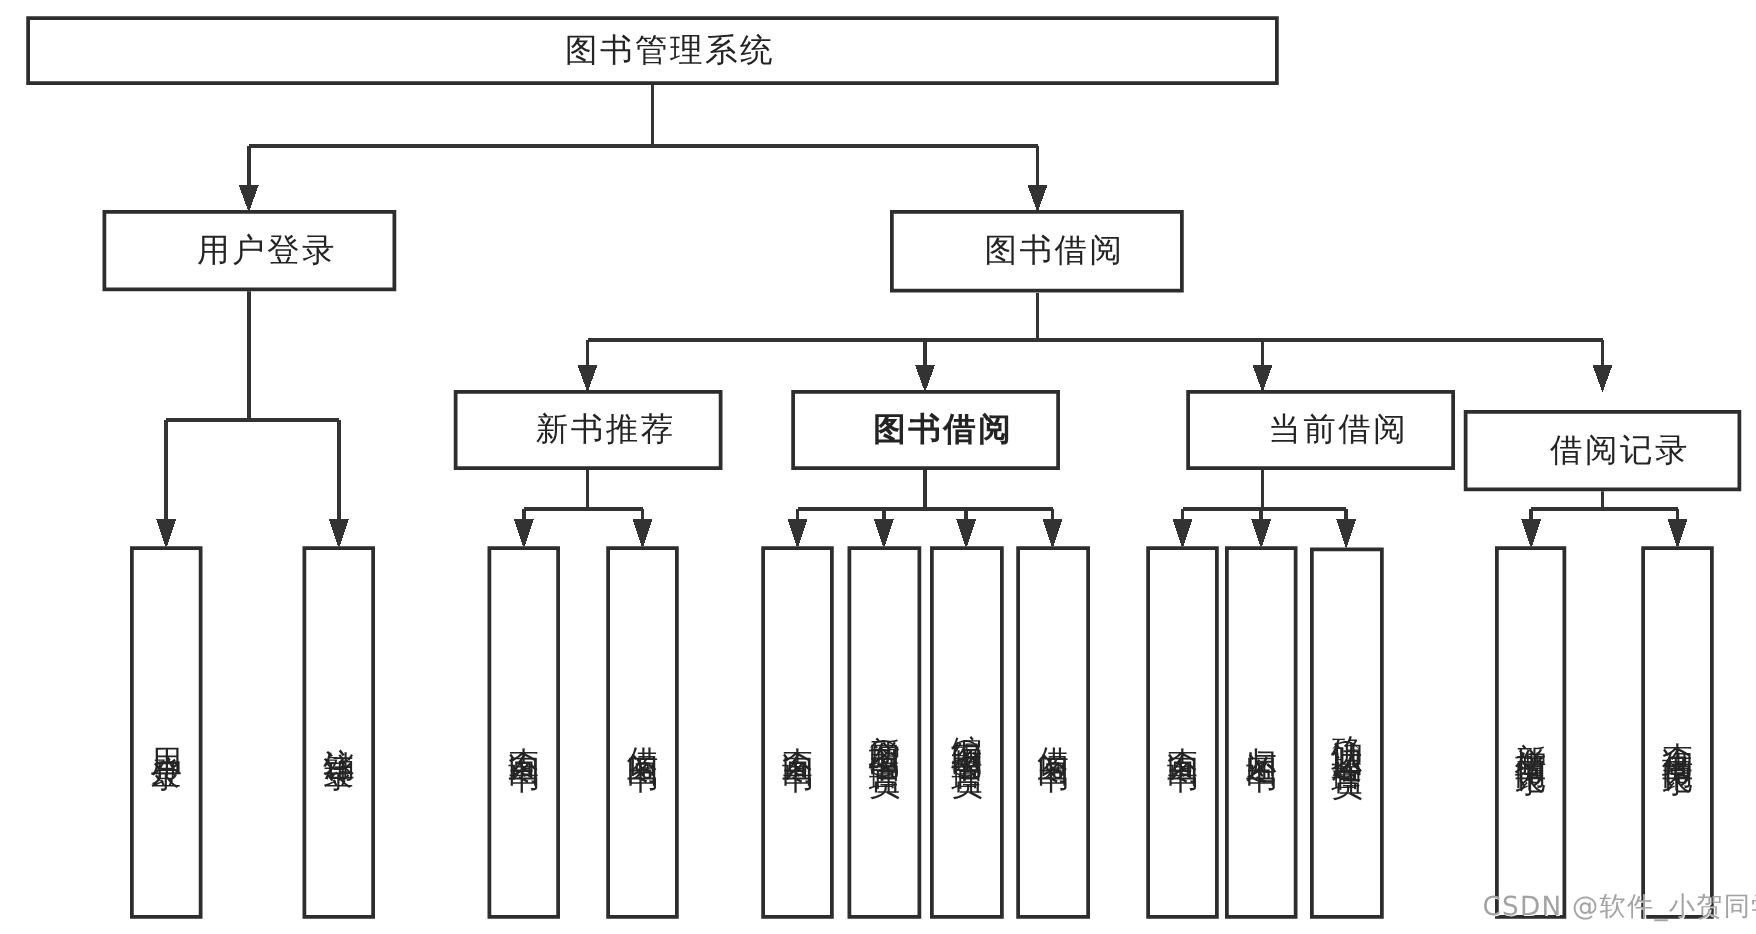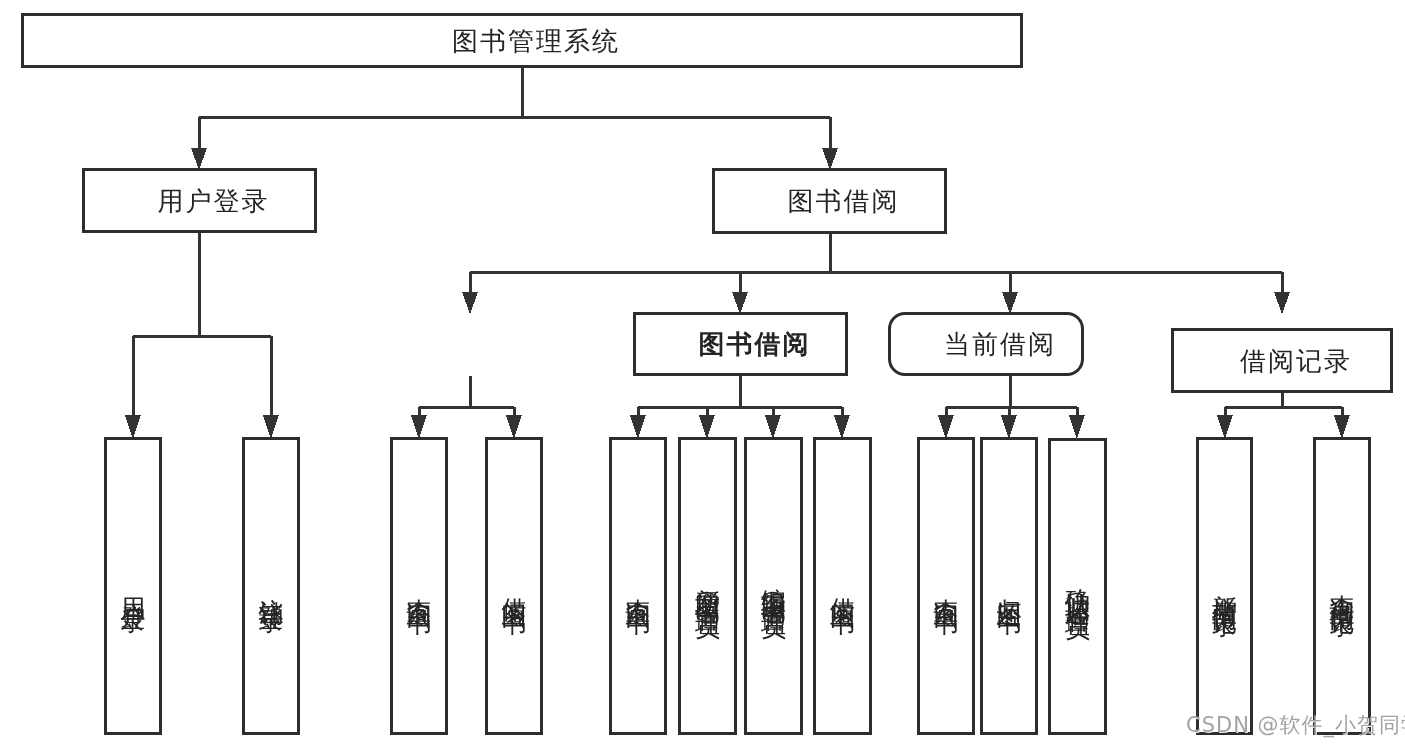--- a/index.html
+++ b/index.html
@@ -116,22 +116,23 @@
       <polygon points="1217,415 1233,415 1225,439" fill="#333333" stroke="none"></polygon>
       <polygon points="1334,415 1350,415 1342,439" fill="#333333" stroke="none"></polygon>
     </g>
   </svg>
 
   <div class="box" style="left:21px; top:13px; width:1002px; height:55px;">图书管理系统</div>
 
   <div class="box" style="left:82px; top:168px; width:235px; height:65px;">用户登录</div>
   <div class="box" style="left:712px; top:168px; width:235px; height:66px;">图书借阅</div>
 
+  <div class="box" style="left:363px; top:312px; width:215px; height:64px;">新书推荐</div>
   <div class="box" style="left:633px; top:312px; width:215px; height:64px;font-weight:bold;">图书借阅</div>
-  <div class="box" style="left:888px; top:312px; width:196px; height:64px;border-radius:17px;">当前借阅</div>
+  <div class="box" style="left:949px; top:312px; width:215px; height:64px;">当前借阅</div>
   <div class="box" style="left:1171px; top:328px; width:222px; height:65px;">借阅记录</div>
 
   <div class="box leaf" style="left:104px; top:437px; width:58px; height:298px;">用户登录</div>
   <div class="box leaf" style="left:242px; top:437px; width:58px; height:298px;">注销登录</div>
 
   <div class="box leaf" style="left:390px; top:437px; width:58px; height:298px;">查询图书</div>
   <div class="box leaf" style="left:485px; top:437px; width:58px; height:298px;">借阅图书</div>
 
   <div class="box leaf" style="left:609px; top:437px; width:58px; height:298px;">查询图书</div>
   <div class="box leaf" style="left:678px; top:437px; width:59px; height:298px;">新增图书（管理员）</div>

